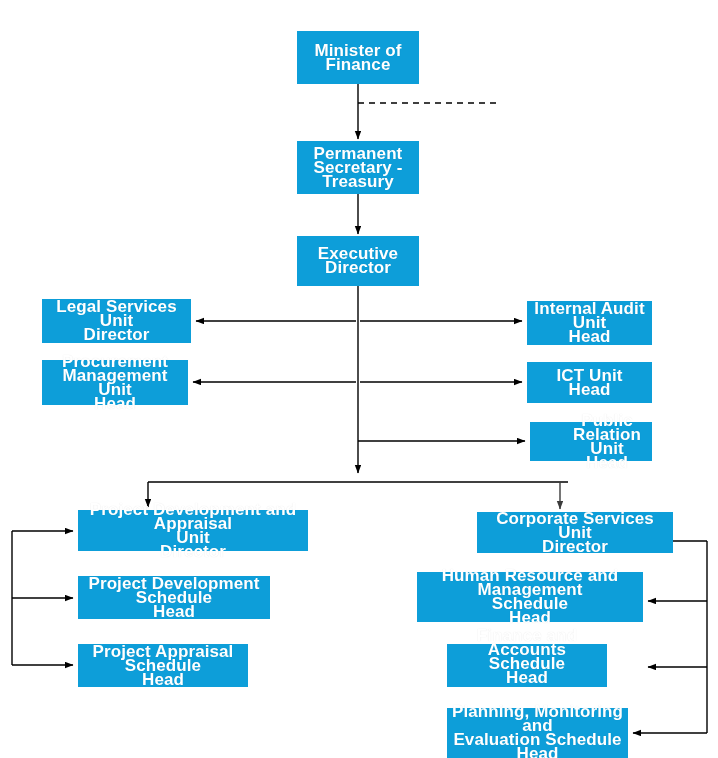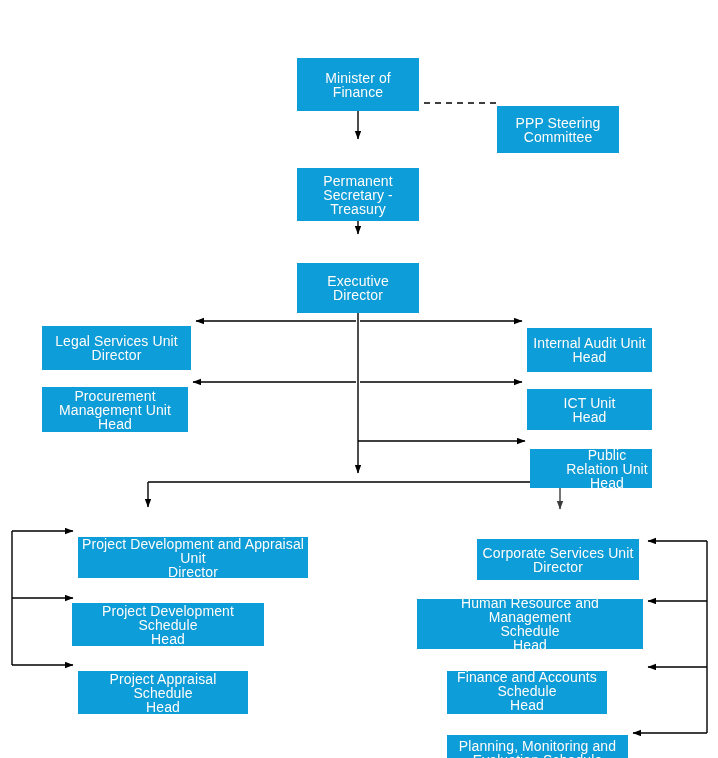--- a/index.html
+++ b/index.html
@@ -16,31 +16,30 @@
     width: 718px;
     height: 758px;
     background: #ffffff;
     overflow: hidden;
   }
   .node {
     position: absolute;
     box-sizing: border-box;
     background: #0d9ed9;
     color: #ffffff;
-    font-weight: normal;
-    font-size: 14px;
+    font-weight: bold;
+    font-size: 17px;
     line-height: 14px;
     text-align: center;
     display: flex;
     align-items: center;
     justify-content: center;
     padding: 2px 4px;
     letter-spacing: 0.1px;
     text-shadow: 0 0 1px rgba(0,0,0,0.12);
-    margin-top: 27px;
   }
   .node span {
     display: block;
     width: 100%;
   }
   .edge-svg {
     position: absolute;
     left: 0;
     top: 0;
     width: 718px;
@@ -101,23 +100,20 @@
       <path d="M707,601 L648,601" marker-end="url(#arrow)"></path>
       <path d="M707,667 L648,667" marker-end="url(#arrow)"></path>
       <path d="M707,733 L633,733" marker-end="url(#arrow)"></path>
     </g>
   </svg>
 
   <div class="node" style="left: 297px; top: 31px; width: 122px; height: 53px; background: rgb(13, 158, 217); color: rgb(255, 255, 255);">
     <span>Minister of Finance</span>
   </div>
 
-  <div class="node" style="left: 497px; top: 79px; width: 122px; height: 47px; background: rgb(13, 158, 217); color: rgb(255, 255, 255);">
-    <span>PPP Steering<br>Committee</span>
-  </div>
 
   <div class="node" style="left: 297px; top: 141px; width: 122px; height: 53px; background: rgb(13, 158, 217); color: rgb(255, 255, 255);">
     <span>Permanent<br>Secretary -<br>Treasury</span>
   </div>
 
   <div class="node" style="left: 297px; top: 236px; width: 122px; height: 50px; background: rgb(13, 158, 217); color: rgb(255, 255, 255);">
     <span>Executive<br>Director</span>
   </div>
 
   <div class="node" style="left: 42px; top: 299px; width: 149px; height: 44px; background: rgb(13, 158, 217); color: rgb(255, 255, 255);">
@@ -137,25 +133,25 @@
   </div>
 
   <div class="node" style="left: 530px; top: 422px; width: 122px; height: 39px; background: rgb(13, 158, 217); color: rgb(255, 255, 255); padding-left: 36px;">
     <span>Public Relation Unit<br>Head</span>
   </div>
 
   <div class="node" style="left: 78px; top: 510px; width: 230px; height: 41px; background: rgb(13, 158, 217); color: rgb(255, 255, 255);">
     <span>Project Development and Appraisal<br>Unit<br>Director</span>
   </div>
 
-  <div class="node" style="left: 477px; top: 512px; width: 162px; height: 41px; background: rgb(13, 158, 217); color: rgb(255, 255, 255);">
+  <div class="node" style="left: 477px; top: 512px; width: 196px; height: 41px; background: rgb(13, 158, 217); color: rgb(255, 255, 255);">
     <span>Corporate Services Unit<br>Director</span>
   </div>
 
-  <div class="node" style="left: 72px; top: 576px; width: 192px; height: 43px; background: rgb(13, 158, 217); color: rgb(255, 255, 255);">
+  <div class="node" style="left: 78px; top: 576px; width: 192px; height: 43px; background: rgb(13, 158, 217); color: rgb(255, 255, 255);">
     <span>Project Development Schedule<br>Head</span>
   </div>
 
   <div class="node" style="left: 417px; top: 572px; width: 226px; height: 50px; background: rgb(13, 158, 217); color: rgb(255, 255, 255); text-align: center;">
     <span>Human Resource and Management<br>Schedule<br>Head</span>
   </div>
 
   <div class="node" style="left: 78px; top: 644px; width: 170px; height: 43px; background: rgb(13, 158, 217); color: rgb(255, 255, 255);">
     <span>Project Appraisal Schedule<br>Head</span>
   </div>

